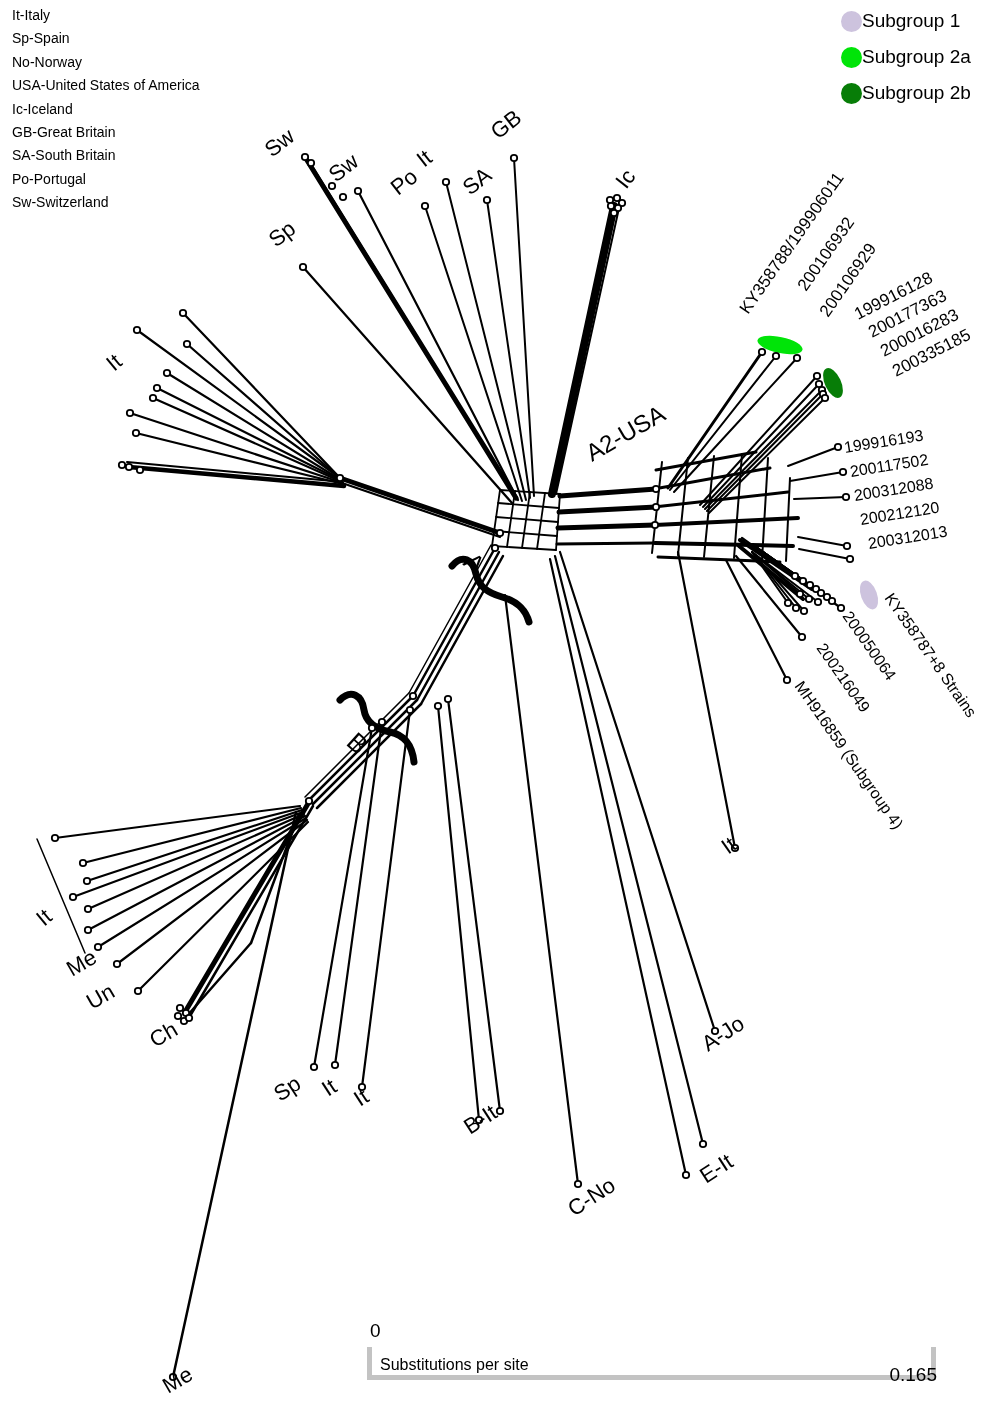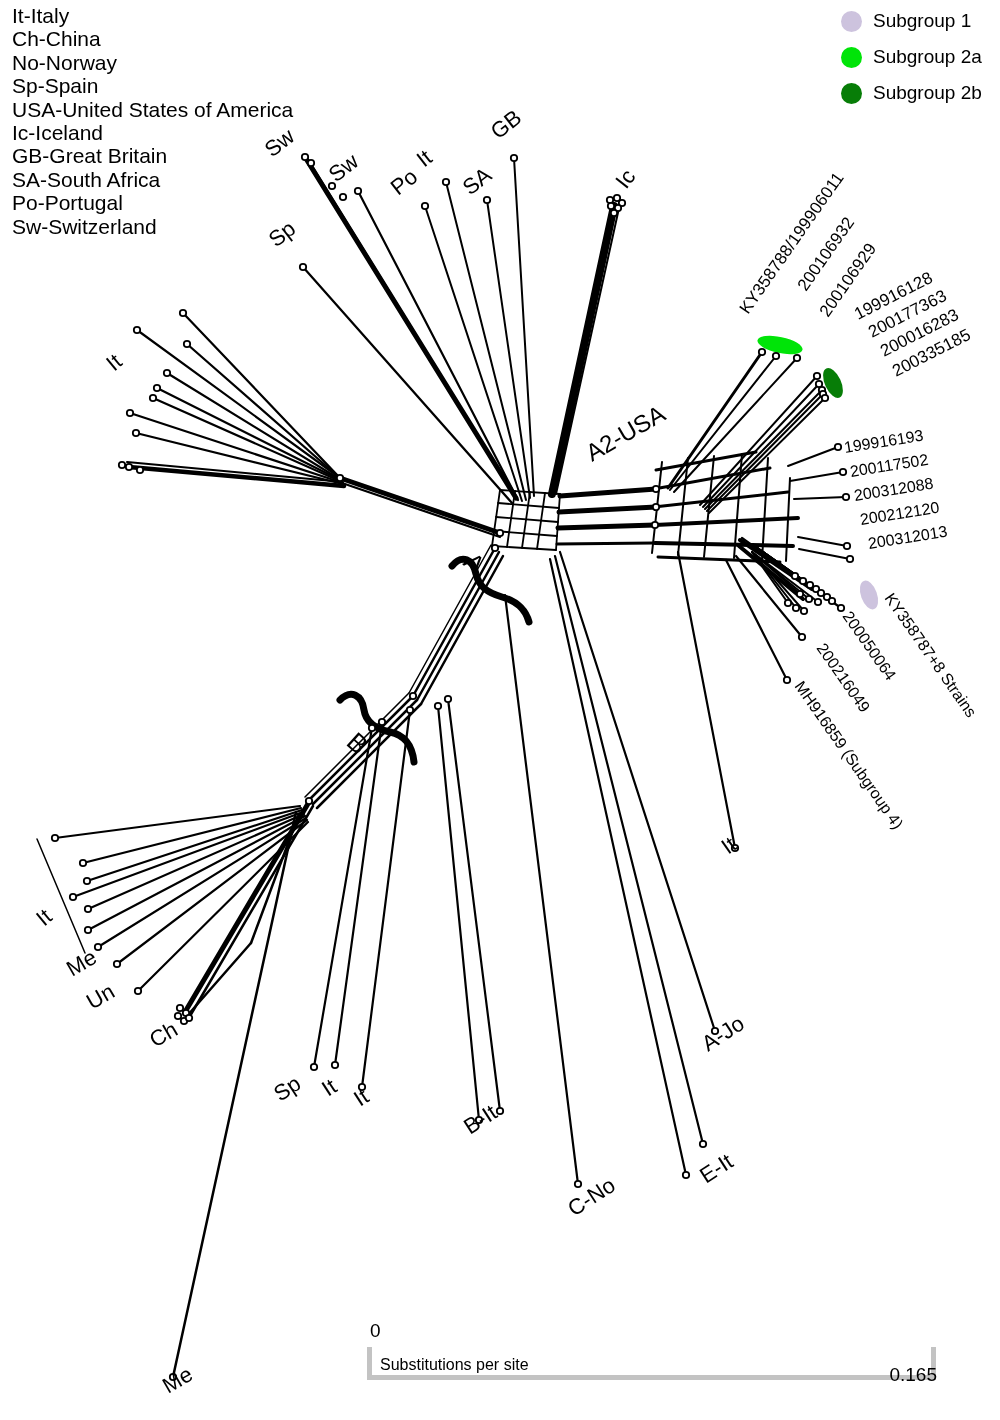--- a/index.html
+++ b/index.html
@@ -1,21 +1,21 @@
 <!DOCTYPE html>
 <html><head>
 <meta charset="utf-8">
 <style>
   html,body{margin:0;padding:0;background:#fff;font-family:"Liberation Sans",sans-serif;color:#000;}
   .canvas{position:relative;width:1000px;height:1420px;background:#fff;overflow:hidden;}
   svg{position:absolute;left:0;top:0;}
   svg text{font-family:"Liberation Sans",sans-serif;fill:#000;}
-  .country-legend{position:absolute;left:12px;top:4px;font-size:21px;line-height:23.4px;}
+  .country-legend{position:absolute;left:12px;top:4px;font-size:14px;line-height:23.4px;}
   .subgroup-legend{position:absolute;left:841px;top:10px;}
-  .sg-row{display:flex;align-items:center;gap:11px;margin-bottom:14px;font-size:19px;}
+  .sg-row{display:flex;align-items:center;margin-bottom:14px;font-size:19px;}
   .sg-dot{width:21px;height:21px;border-radius:50%;flex:0 0 auto;}
   .scalebar{position:absolute;left:367px;top:1347px;width:559px;height:28px;
             border-left:5px solid #c3c3c3;border-right:5px solid #c3c3c3;border-bottom:5px solid #c3c3c3;}
   .sb-min{position:absolute;top:-27px;left:-2px;font-size:19px;}
   .sb-max{position:absolute;top:-27px;right:-6px;font-size:19px;margin-top:44px;}
   .sb-label{position:absolute;bottom:1px;width:100%;text-align:left;font-size:16px;margin-left:8px;}
 </style>
 </head>
 <body>
 
@@ -271,27 +271,26 @@
       <text x="72" y="977" transform="rotate(-30 72 977)" font-size="22">Me</text>
       <text x="92" y="1010" transform="rotate(-30 92 1010)" font-size="22">Un</text>
       <text x="155" y="1048" transform="rotate(-30 155 1048)" font-size="22">Ch</text>
       <text x="168" y="1394" transform="rotate(-30 168 1394)" font-size="22">Me</text>
       <text x="462" y="564" transform="rotate(42 462 564)" font-size="26">A</text>
       <text x="345" y="744" transform="rotate(42 345 744)" font-size="26">B</text>
     </svg>
 
   <div class="country-legend" id="country-legend">
       <div>It-Italy</div>
-      <div>Ch-China</div>
+      <div>Sp-Spain</div>
       <div>No-Norway</div>
-      <div>Sp-Spain</div>
       <div>USA-United States of America</div>
       <div>Ic-Iceland</div>
       <div>GB-Great Britain</div>
-      <div>SA-South Africa</div>
+      <div>SA-South Britain</div>
       <div>Po-Portugal</div>
       <div>Sw-Switzerland</div>
     </div>
 
   <div class="subgroup-legend" id="subgroup-legend">
       <div class="sg-row">
         <span class="sg-dot" style="background: rgb(205, 195, 222);"></span>
         <span>Subgroup 1</span>
       </div>
       <div class="sg-row">

